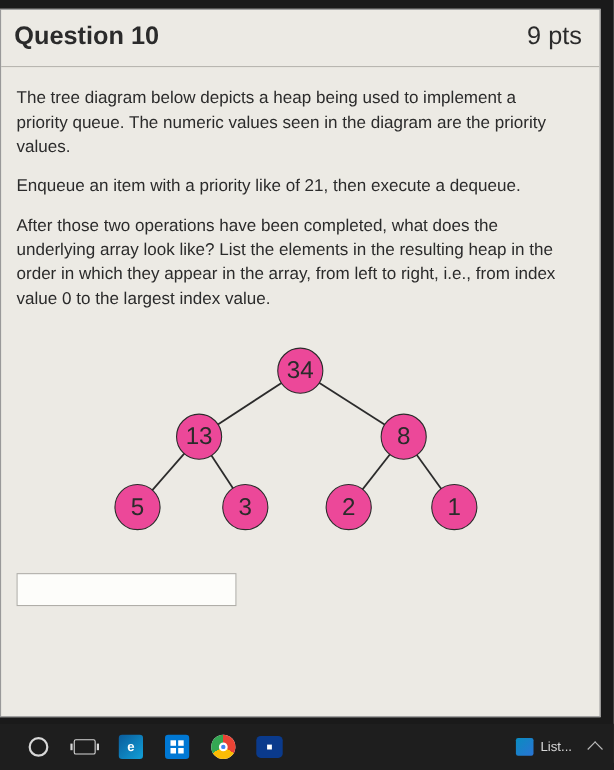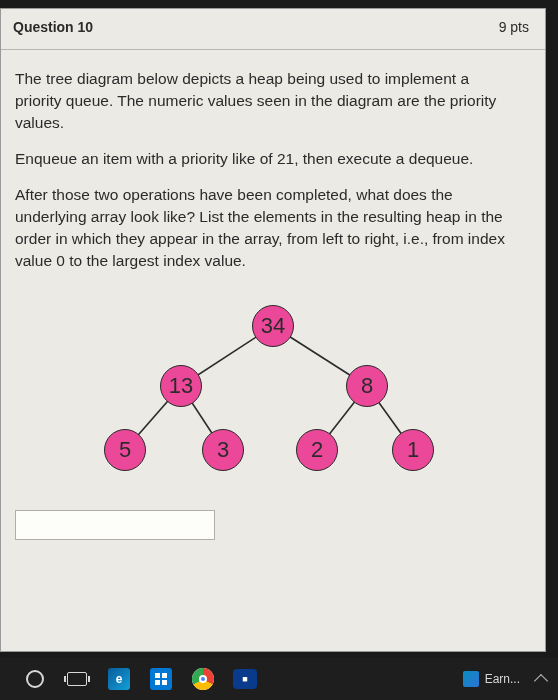--- a/index.html
+++ b/index.html
@@ -20,21 +20,21 @@
     background: #eceae4;
     border: 1px solid #999;
     overflow: hidden;
   }
   .q-header {
     display: flex;
     justify-content: space-between;
     align-items: center;
     padding: 10px 16px 14px 12px;
     border-bottom: 1px solid #b8b6b0;
-    font-size: 14px;
+    font-size: 23px;
     color: #2b2b2b;
   }
   .q-title { font-weight: 600; }
   .q-points { font-weight: 400; }
   .q-body {
     padding: 18px 30px 10px 14px;
     color: #2b2b2b;
     font-size: 15.5px;
     line-height: 1.42;
   }
@@ -207,16 +207,16 @@
       <div class="chrome-circ">
         <div class="inner"></div>
       </div>
     </div>
   <div class="tb-item">
       <div class="cam-box">■</div>
     </div>
   <div class="spacer"></div>
   <div class="earn">
     <div class="earn-icon"></div>
-    <span>Earn...</span>
+    <span>List...</span>
     <div class="chev"></div>
   </div>
 </div>
 
 </body></html>

